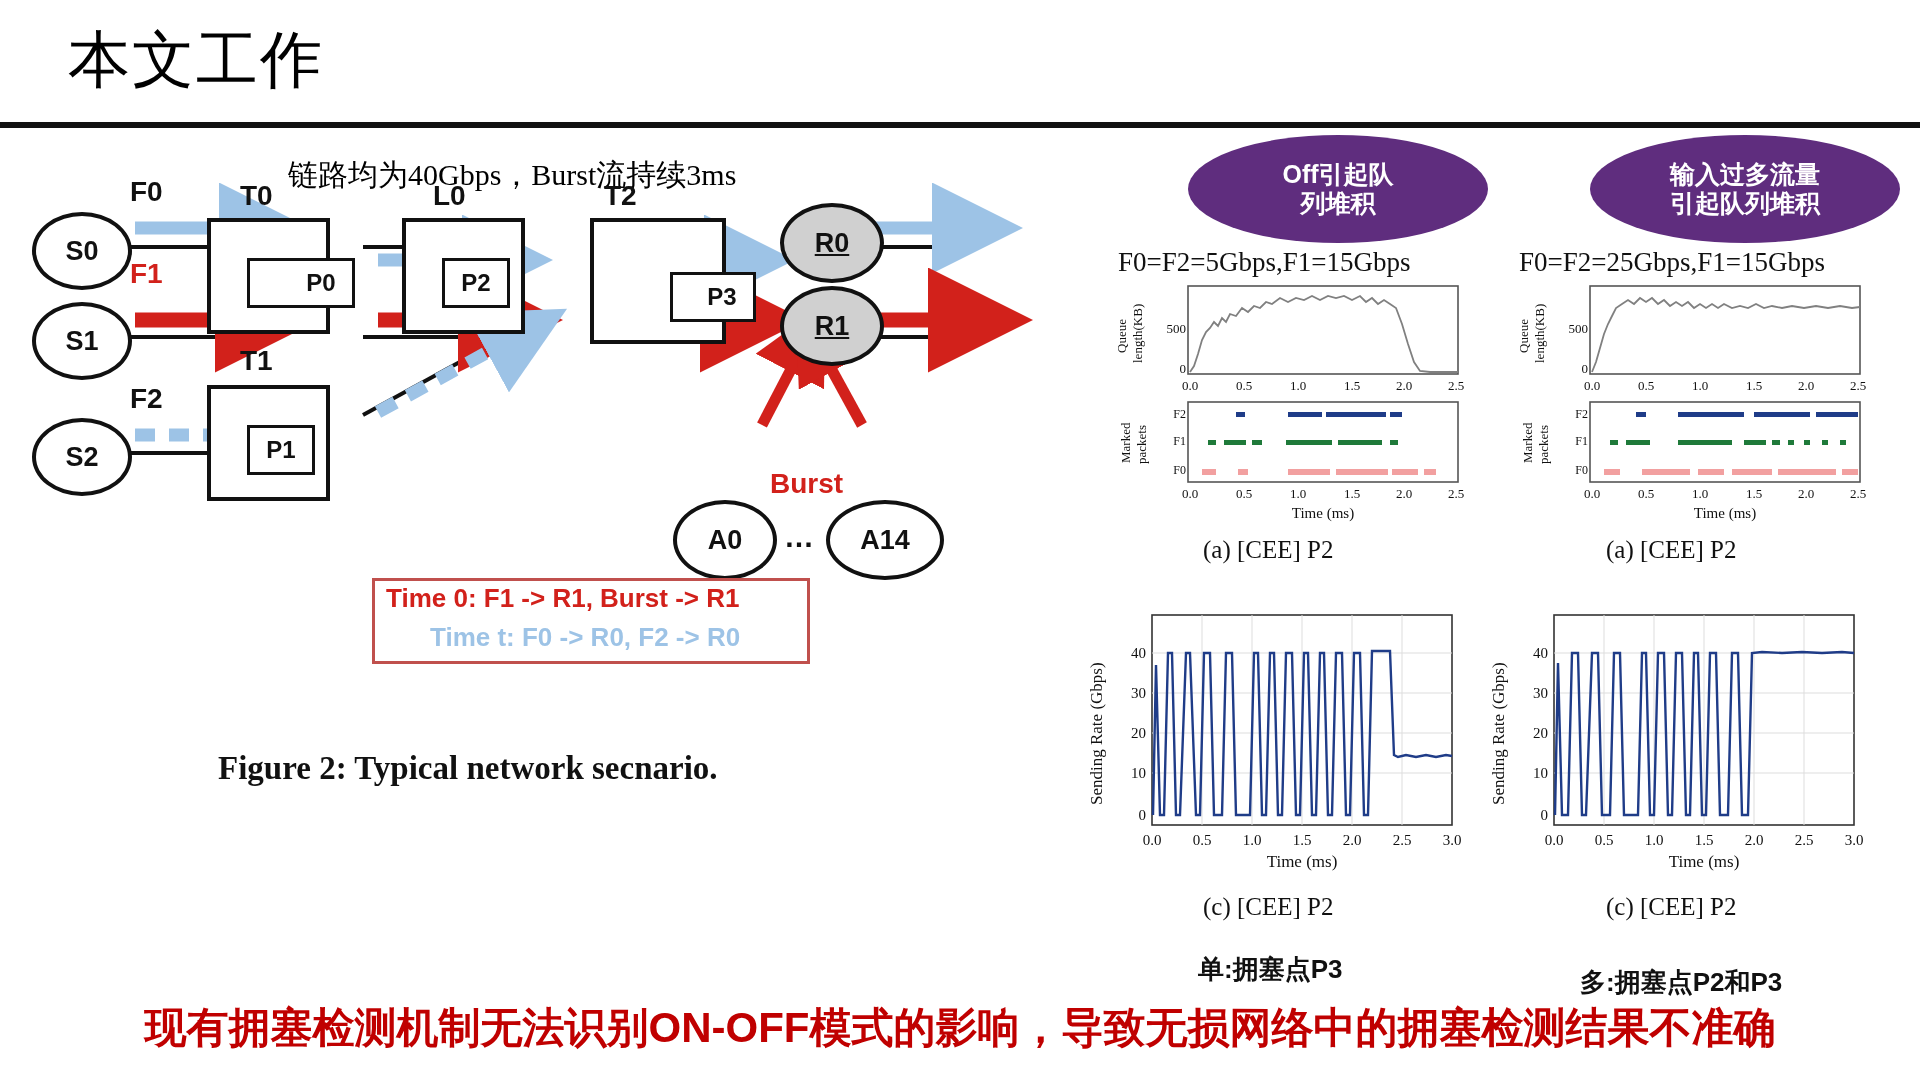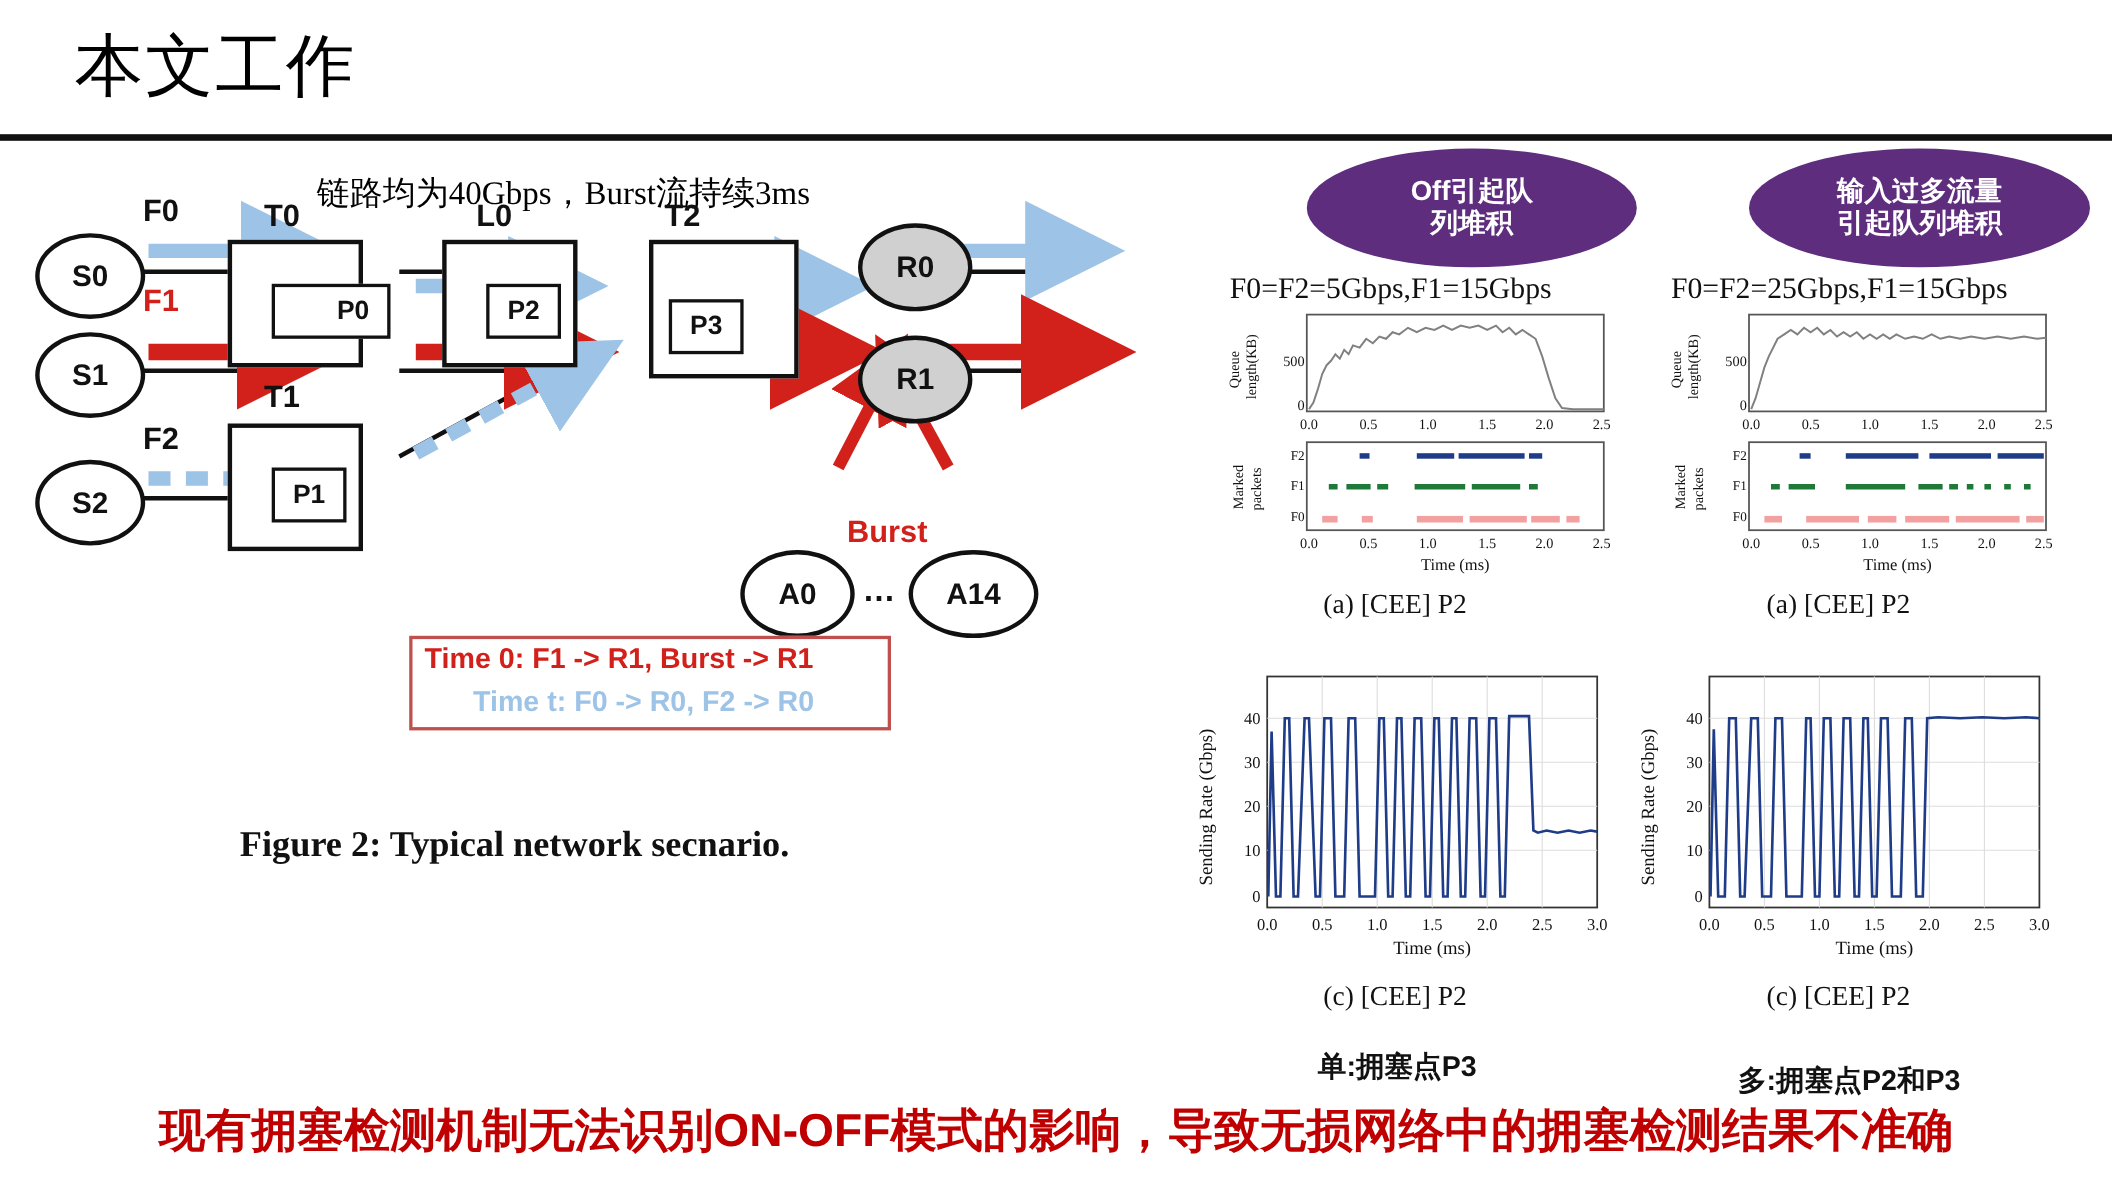--- a/index.html
+++ b/index.html
@@ -32,21 +32,21 @@
     position:absolute;left:218px;top:750px;
     font-family:"Liberation Serif", serif;
     font-weight:bold;font-size:33px;color:#111;white-space:nowrap;
   }
 
   .node-circle{
     position:absolute;border:4px solid #111;border-radius:50%;
     display:flex;align-items:center;justify-content:center;
     font-weight:bold;font-size:27px;color:#111;background:#fff;
   }
-  .node-circle.gray{background:#d0d0d0;}
+  .node-circle.gray{background:#d0d0d0;text-decoration:underline;}
   .node-box{
     position:absolute;border:4px solid #111;background:#fff;
   }
   .port-box{
     position:absolute;border:3px solid #111;background:#fff;
     display:flex;align-items:center;justify-content:center;
     font-weight:bold;font-size:24px;color:#111;
   }
   .lbl{
     position:absolute;font-weight:bold;font-size:28px;color:#111;white-space:nowrap;
@@ -167,29 +167,29 @@
     </div>
   <div class="lbl" style="left:240px;top:345px;">T1</div>
 
   <div class="node-box" style="left:402px;top:218px;width:115px;height:108px;"></div>
   <div class="port-box" style="left:442px;top:258px;width:62px;height:44px;">
       <span>P2</span>
     </div>
   <div class="lbl" style="left:433px;top:180px;">L0</div>
 
   <div class="node-box" style="left:590px;top:218px;width:128px;height:118px;"></div>
-  <div class="port-box" style="left:608px;top:272px;width:62px;height:44px;">
+  <div class="port-box" style="left:670px;top:272px;width:62px;height:44px;padding-left:18px;">
       <span>P3</span>
     </div>
   <div class="lbl" style="left:604px;top:180px;">T2</div>
 
   <div class="node-circle gray" style="left:780px;top:203px;width:96px;height:72px;">
       <span>R0</span>
     </div>
-  <div class="node-circle gray" style="left:780px;top:305px;width:96px;height:72px;">
+  <div class="node-circle gray" style="left:780px;top:286px;width:96px;height:72px;">
       <span>R1</span>
     </div>
 
   <div class="lbl" style="left:130px;top:176px;">F0</div>
   <div class="lbl red" style="left:130px;top:258px;">F1</div>
   <div class="lbl" style="left:130px;top:383px;">F2</div>
 
   <div class="lbl red" style="left:770px;top:468px;">Burst</div>
   <div class="node-circle" style="left:673px;top:500px;width:96px;height:72px;">
       <span>A0</span>

